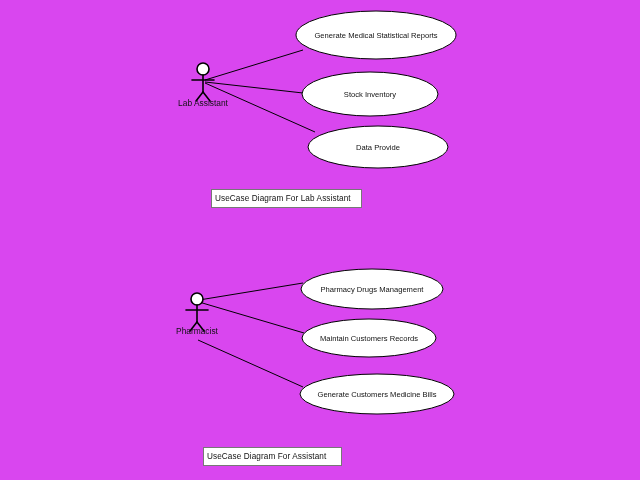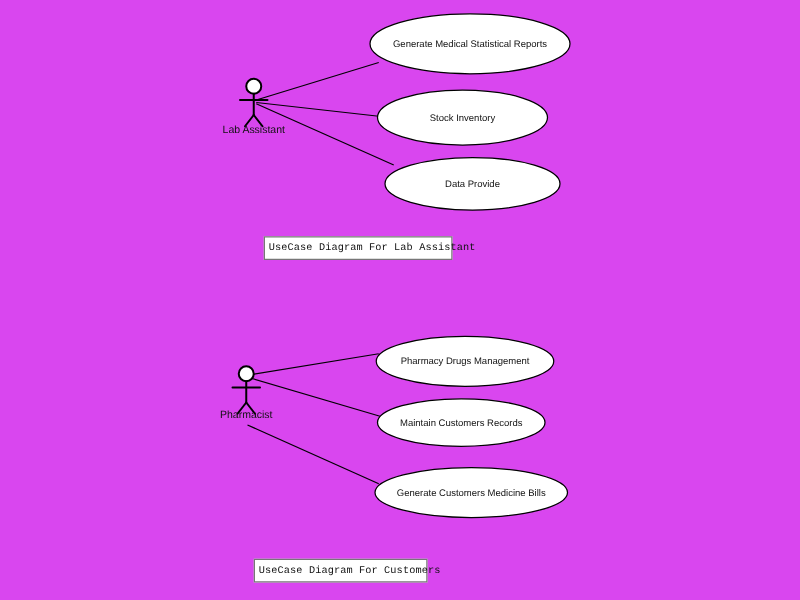--- a/index.html
+++ b/index.html
@@ -64,21 +64,21 @@
   .caption-box {
     position: absolute;
     border: 1px solid #777777;
     background: #ffffff;
     box-sizing: border-box;
     display: flex;
     align-items: center;
     padding-left: 3px;
   }
   .caption-text {
-    font-family: Liberation Mono, monospace;
+    font-family: Liberation Sans, sans-serif;
     font-size: 8.2px;
     color: #111111;
     white-space: nowrap;
     letter-spacing: 0.1px;
   }
 </style>
 </head>
 <body>
 
 <div id="canvas">
@@ -117,15 +117,15 @@
         <line x1="197" y1="322" x2="204" y2="331" class="actor-stroke"></line>
         <text x="197" y="332" class="actor-label">Pharmacist</text>
       </g>
     </svg>
 
   <div class="caption-box" style="left: 211px; top: 189px; width: 151px; height: 19px;">
     <span class="caption-text">UseCase Diagram For Lab Assistant</span>
   </div>
 
   <div class="caption-box" style="left: 203px; top: 447px; width: 139px; height: 19px;">
-    <span class="caption-text">UseCase Diagram For Customers</span>
+    <span class="caption-text">UseCase Diagram For Assistant</span>
   </div>
 </div>
 
 </body></html>

